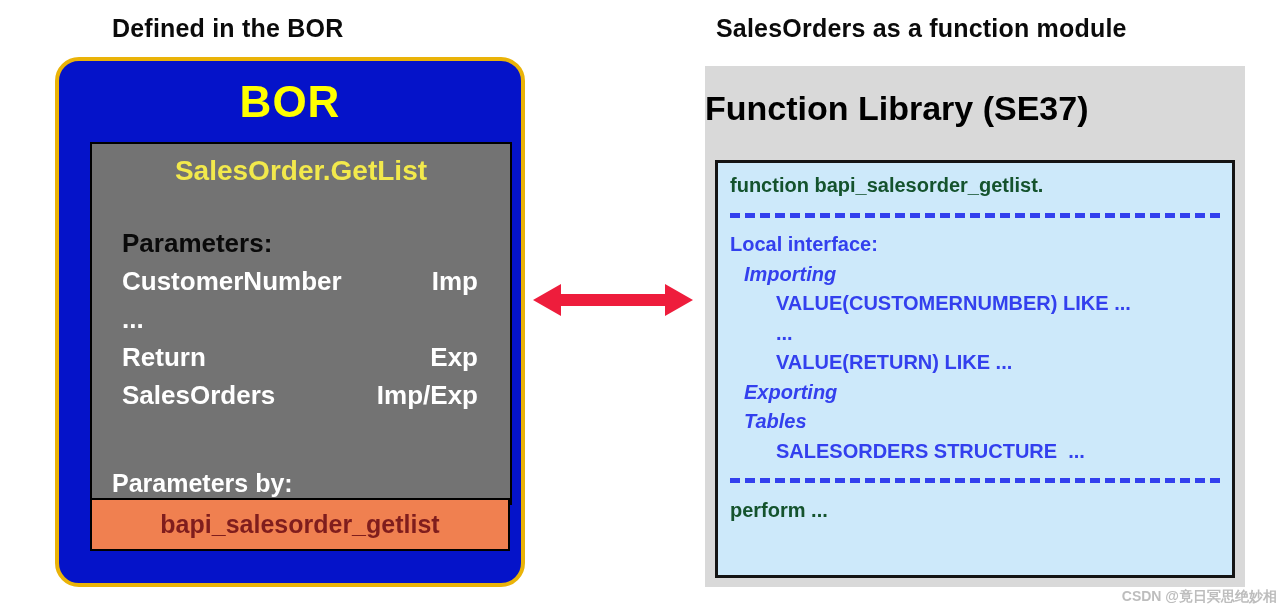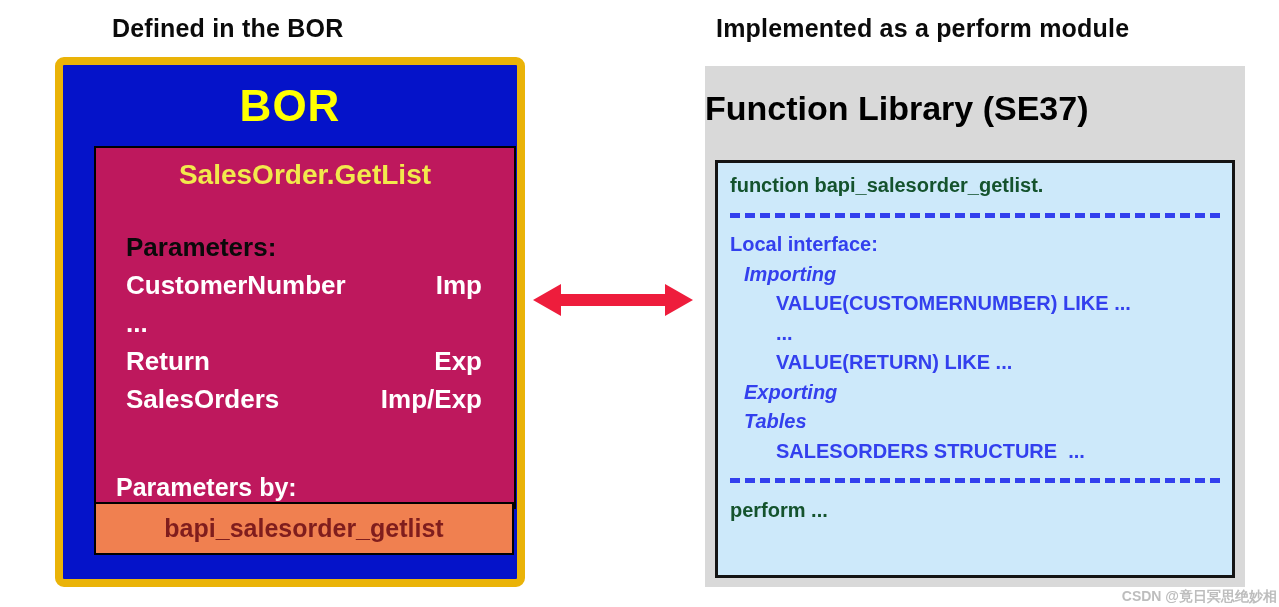--- a/index.html
+++ b/index.html
@@ -8,29 +8,29 @@
     position:relative; width:1279px; height:607px; background:#ffffff;
     font-family:"Liberation Sans", sans-serif; font-weight:bold; overflow:hidden;
   }
   .caption { position:absolute; top:14px; font-size:25px; color:#0b0b0b; letter-spacing:.2px; }
   .caption-left  { left:112px; }
   .caption-right { left:716px; }
 
   
   .bor-box {
     position:absolute; left:55px; top:57px; width:470px; height:530px;
-    background:#0513C9; border:8px solid #eab308; border-radius:9px;padding-left:48px;
+    background:#0513C9; border:4px solid #eab308; border-radius:24px;padding-left:48px;
   }
   .bor-title {
     position:absolute; top:16px; left:0; width:100%; text-align:center;
     color:#FFFF00; font-size:44px; letter-spacing:1px;
   }
   .method-box {
     position:absolute; left:31px; top:81px; width:422px; height:363px;
-    background:#be185d; border:2px solid #000;
+    background:#737373; border:2px solid #000;
   }
   .method-title { margin-top:11px; text-align:center; color:#F2E94C; font-size:28px; }
   .param-list { position:absolute; top:80px; left:30px; right:32px; }
   .param-row {
     display:flex; justify-content:space-between;
     font-size:26px; line-height:38px; color:#ffffff;
   }
   .param-row .hdr { color:#0a0a0a; }
   .impl-label { position:absolute; left:53px; top:408px; font-size:25px; color:#ffffff; }
   .impl-box {
@@ -60,21 +60,21 @@
     position:absolute; right:2px; bottom:1px; font-size:14px;
     color:#BDBDBD; text-shadow:0 0 2px #ffffff;
   }
 </style>
 </head>
 <body>
 
 <div class="canvas">
 
   <div class="caption caption-left">Defined in the BOR</div>
-  <div class="caption caption-right">Implemented as a perform module</div>
+  <div class="caption caption-right">SalesOrders as a function module</div>
 
   <div class="bor-box">
     <div class="bor-title">BOR</div>
 
     <div class="method-box">
       <div class="method-title">SalesOrder.GetList</div>
       <div class="param-list">
         <div class="param-row">
           <span class="hdr">Parameters:</span>
         </div>

